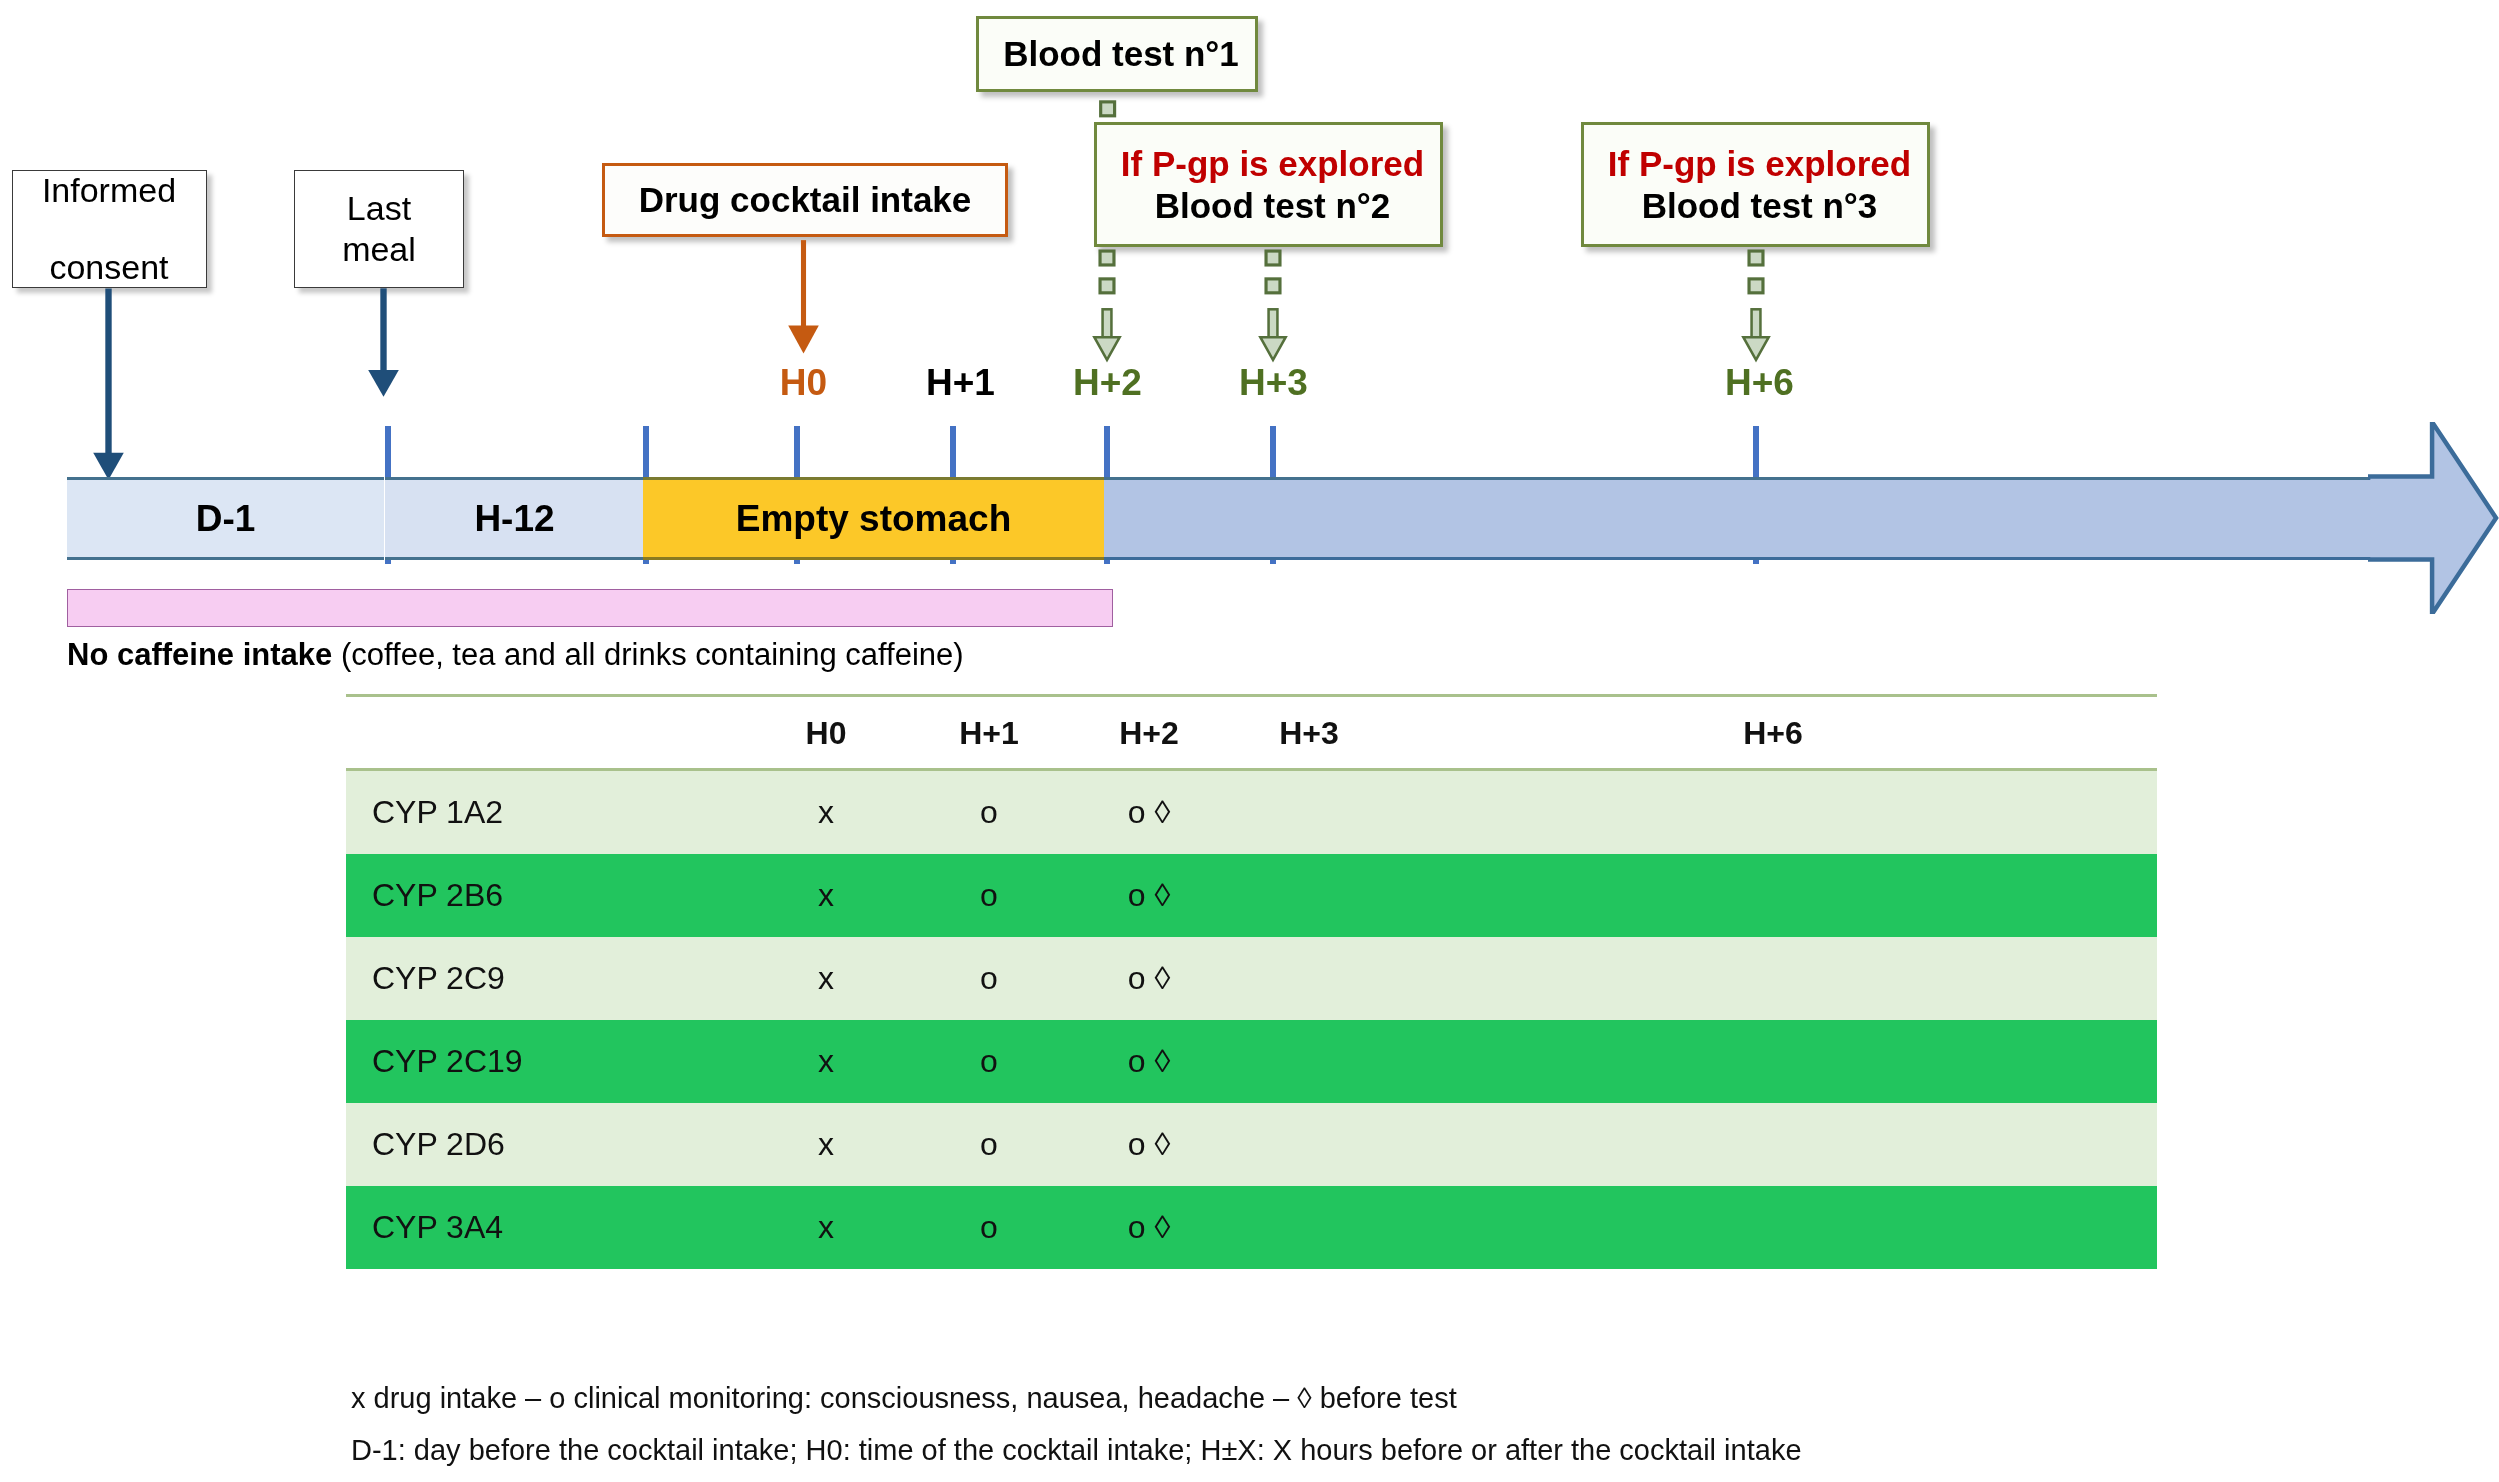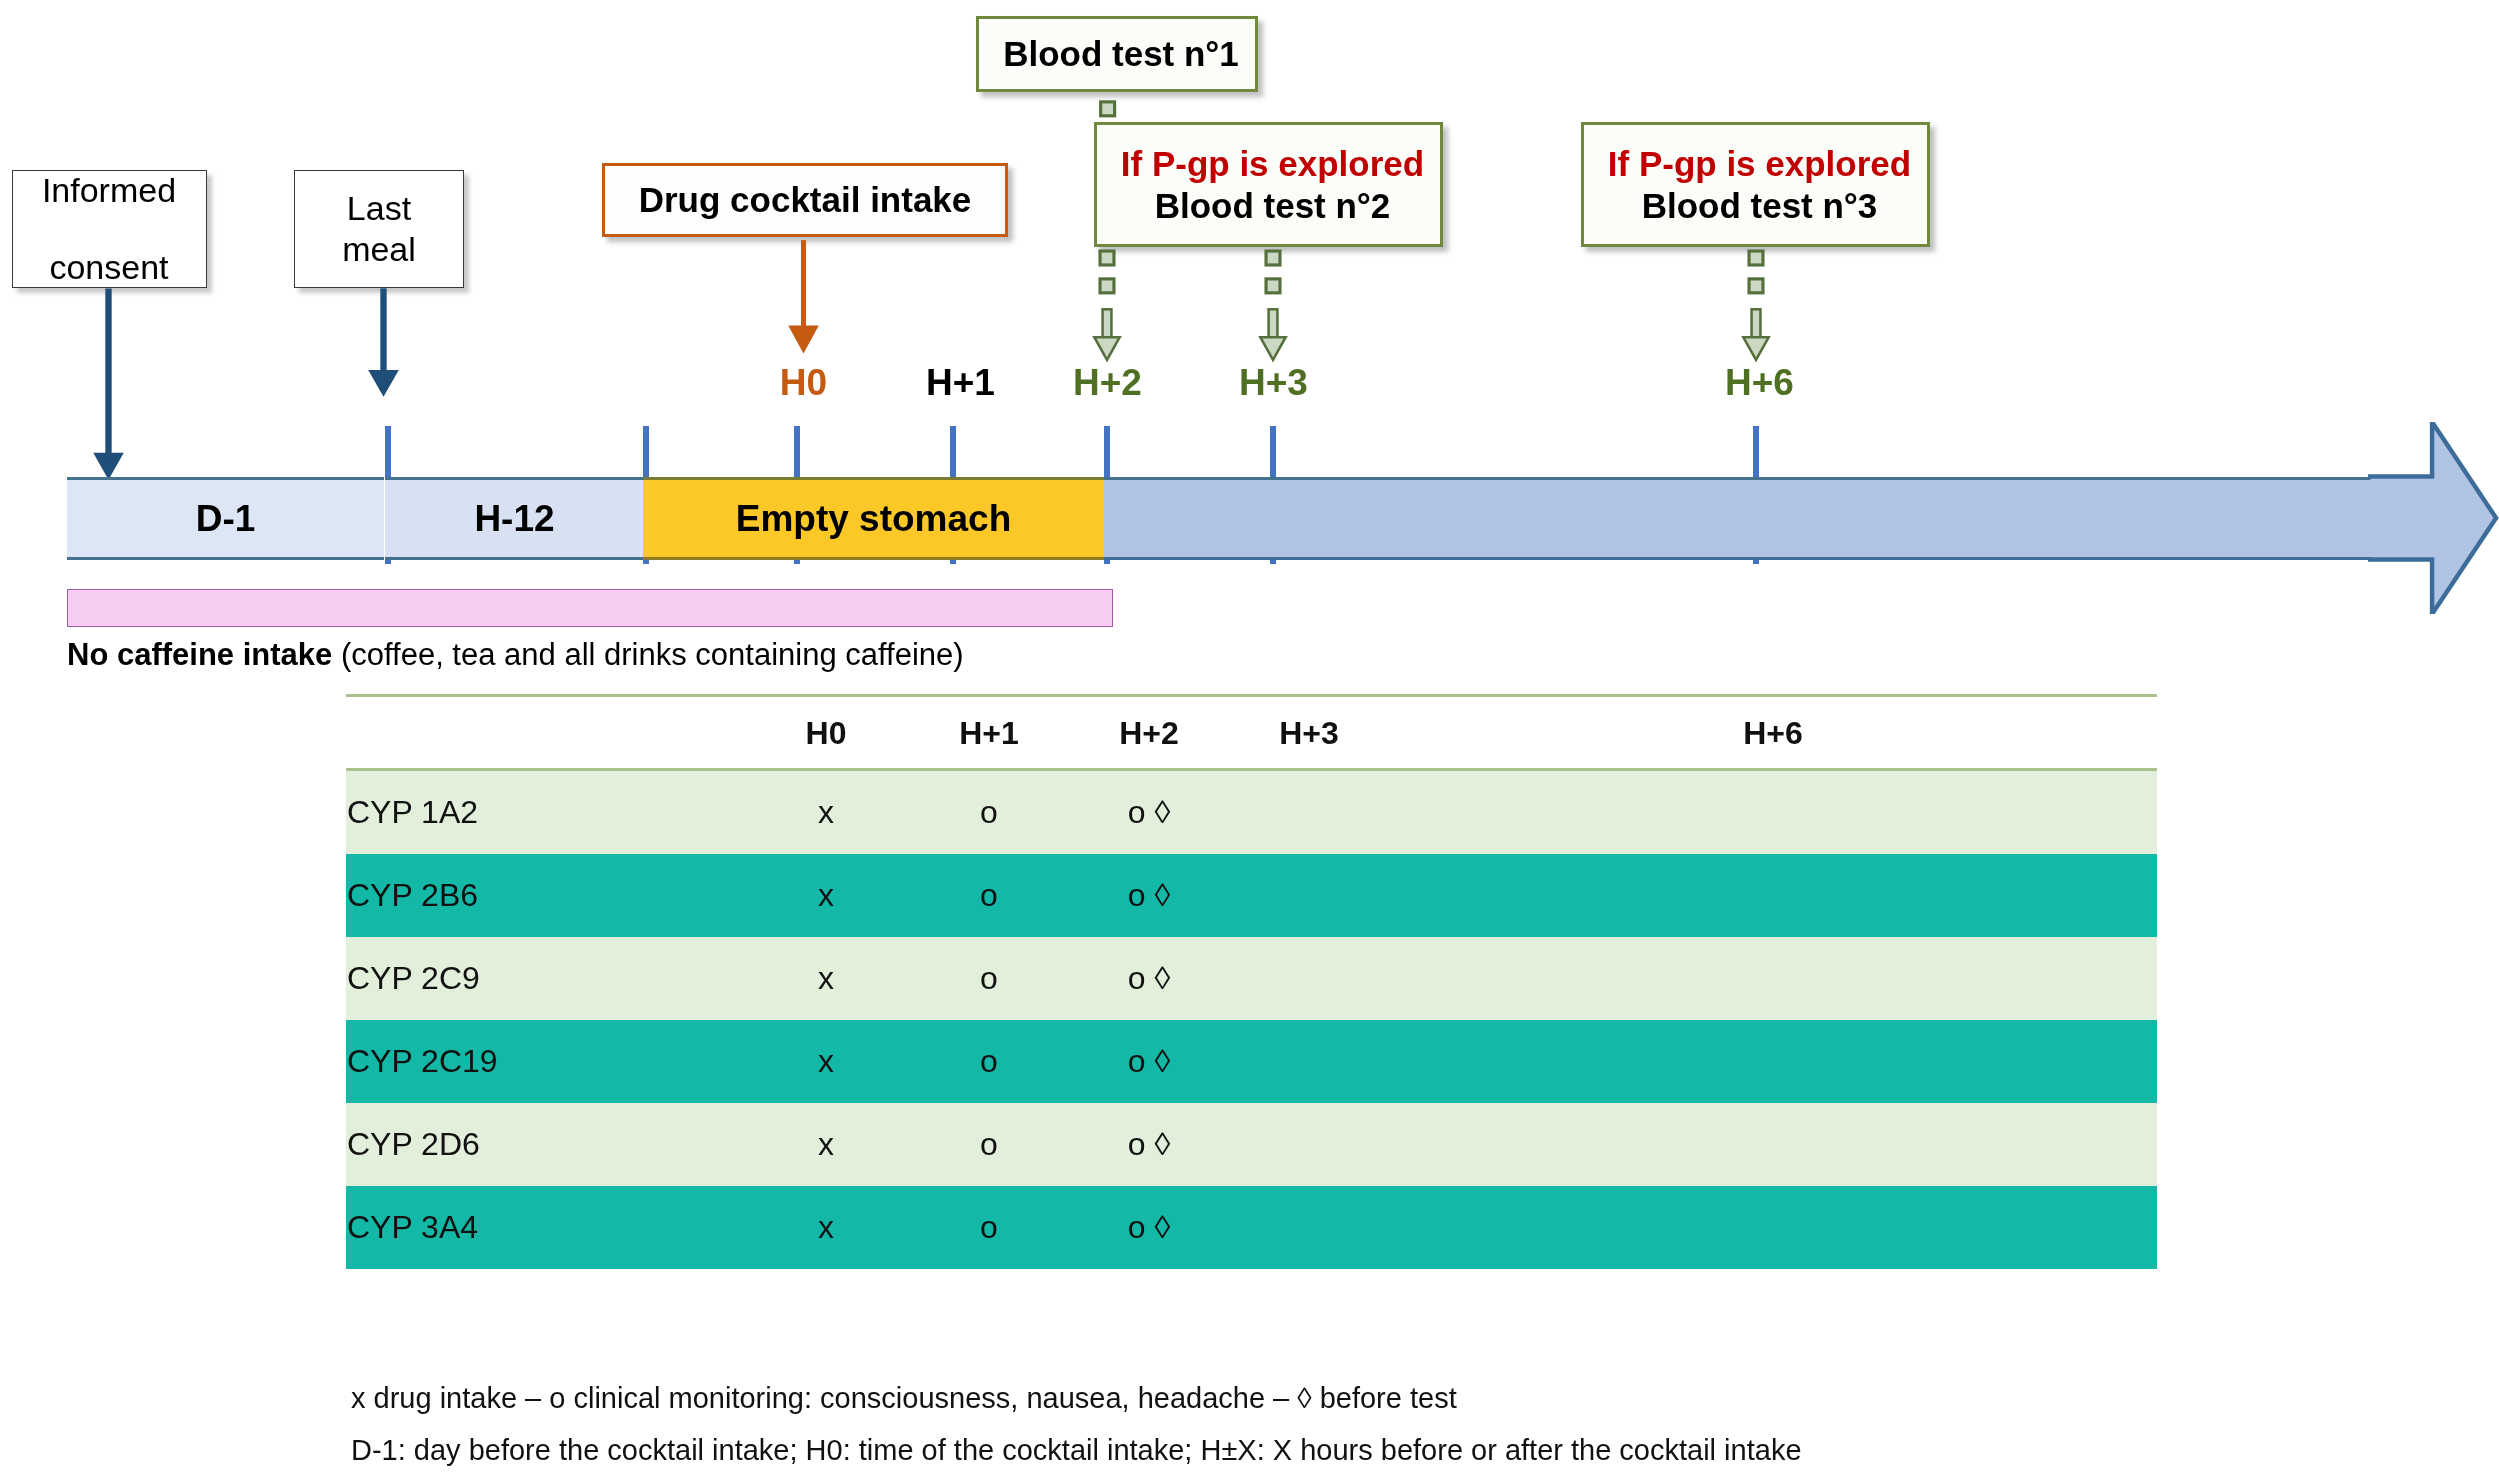--- a/index.html
+++ b/index.html
@@ -139,24 +139,24 @@
   }
   .sched-table tbody td {
     padding: 0;
     height: 83px;
     text-align: center;
     vertical-align: middle;
     font-weight: normal;
   }
   .sched-table tbody td.rowlabel {
     text-align: left;
-    padding-left: 1px;
+    padding-left: 26px;
   }
   .sched-table tbody tr.shaded td { background: #E2EFDA; }
-  .sched-table tbody tr.plain  td { background: #14b8a6; }
+  .sched-table tbody tr.plain  td { background: #22c55e; }
   .sched-table tbody tr.last td { border-bottom: 3.2px solid #A9C18C; }
   .topline {
     position: absolute;
     background: #A9C18C;
     height: 3.2px;
   }
 
   
   .legend-line {
     position: absolute;

